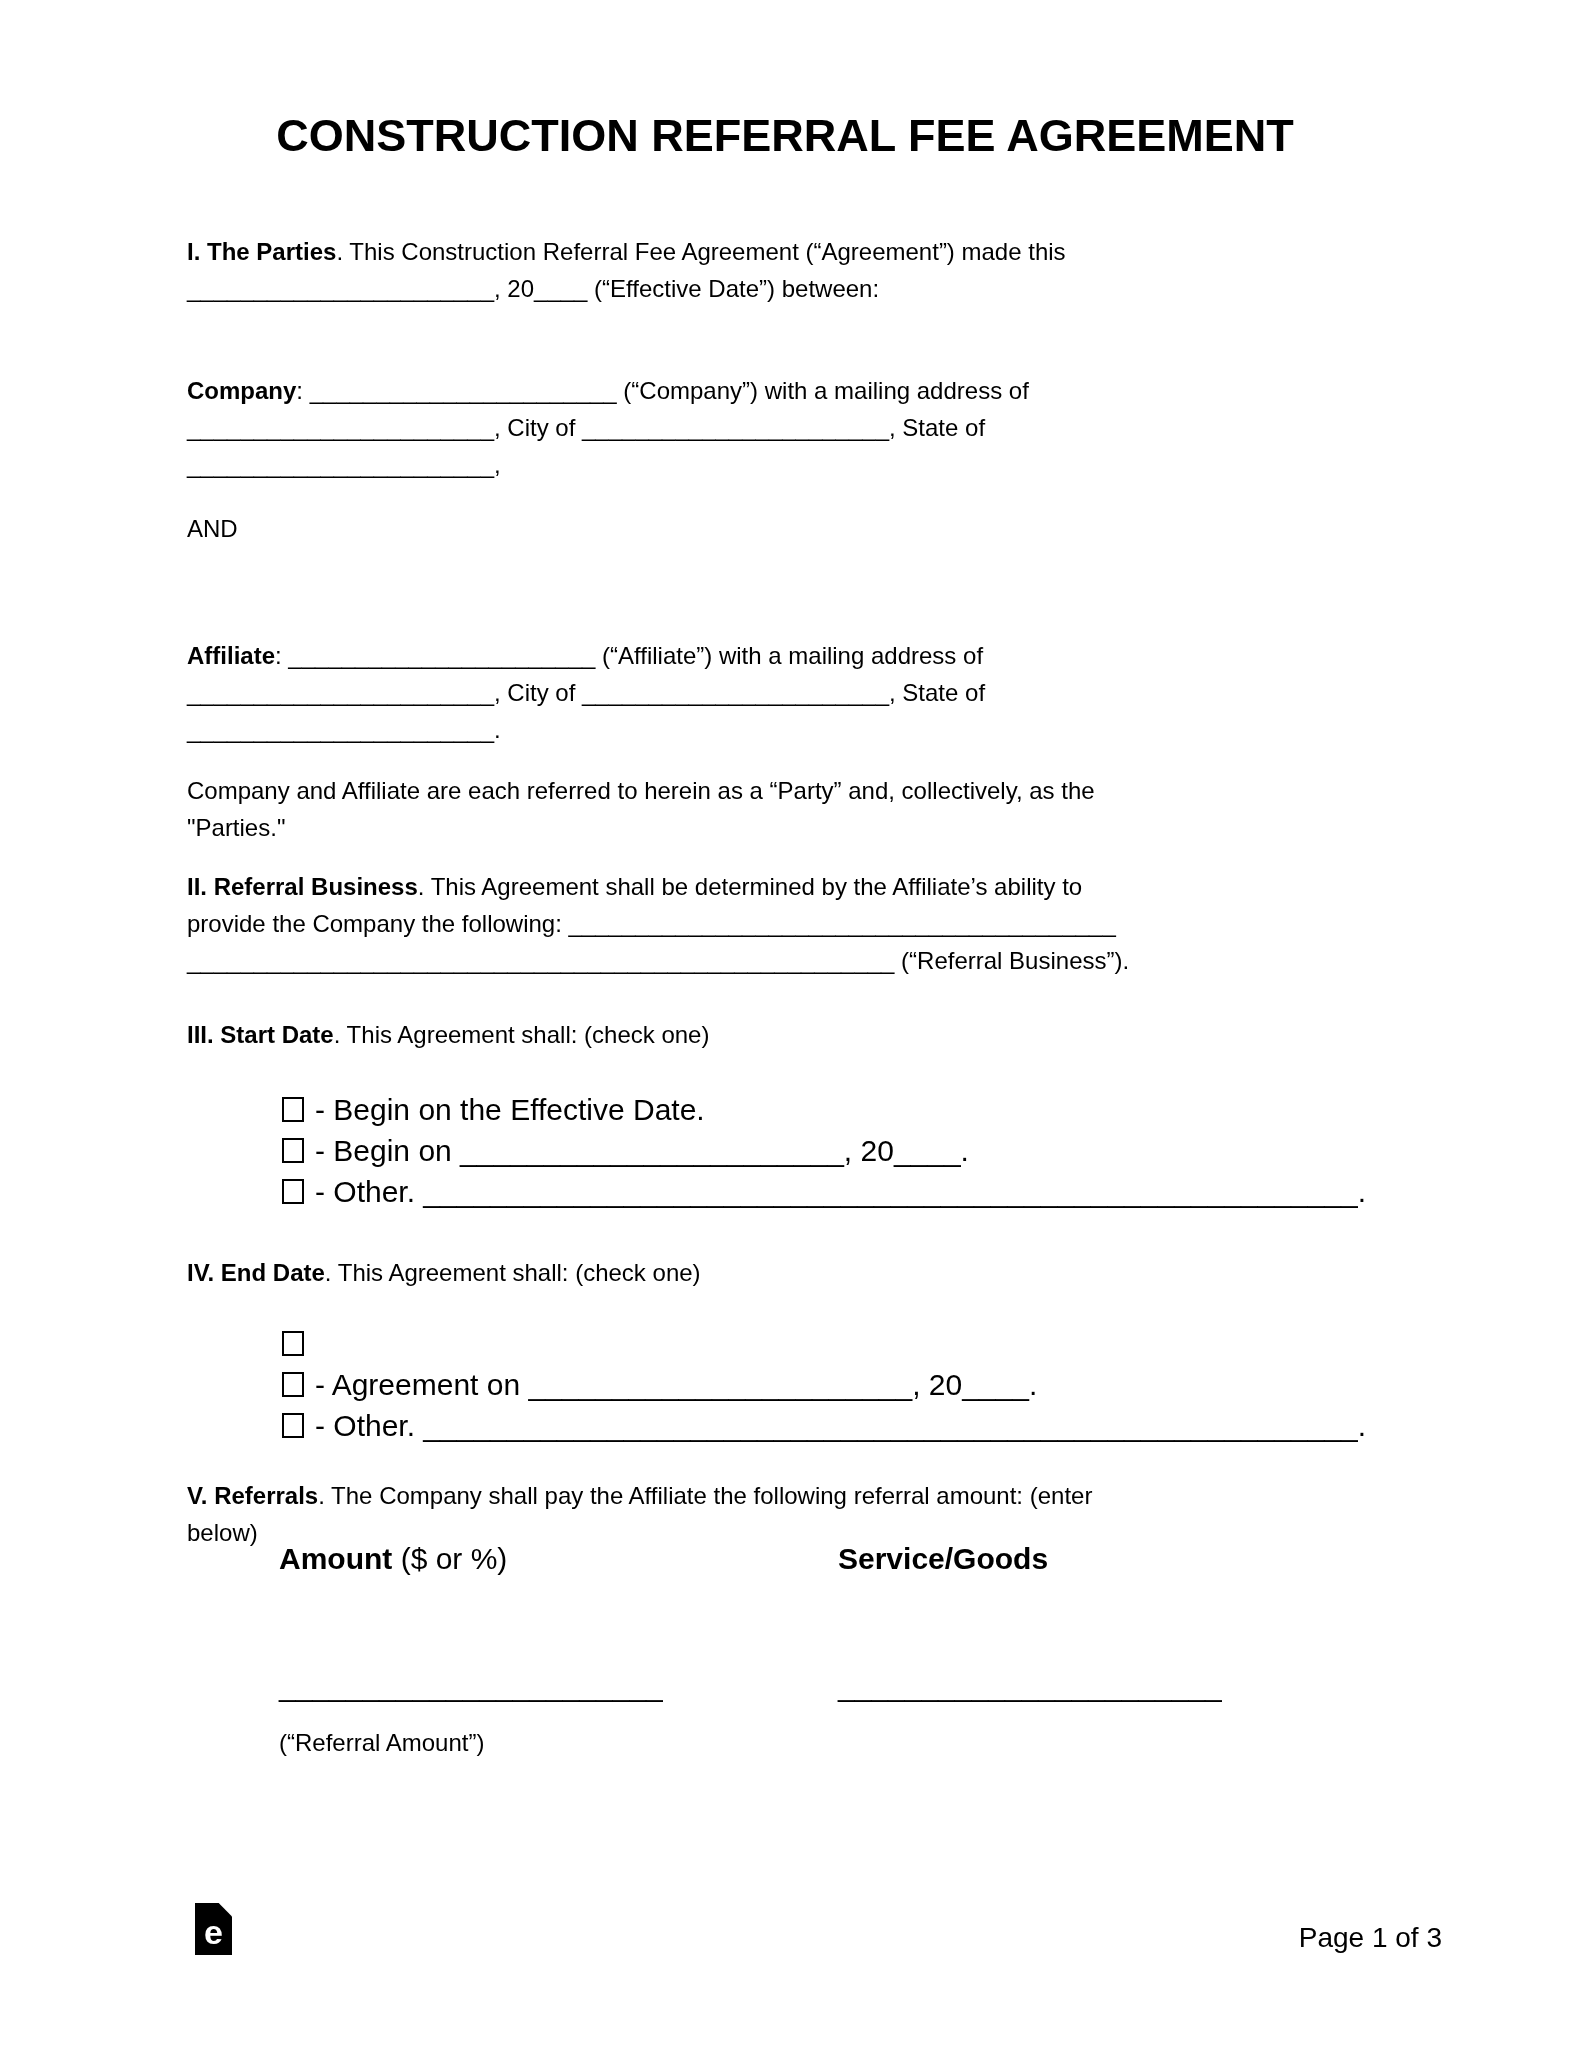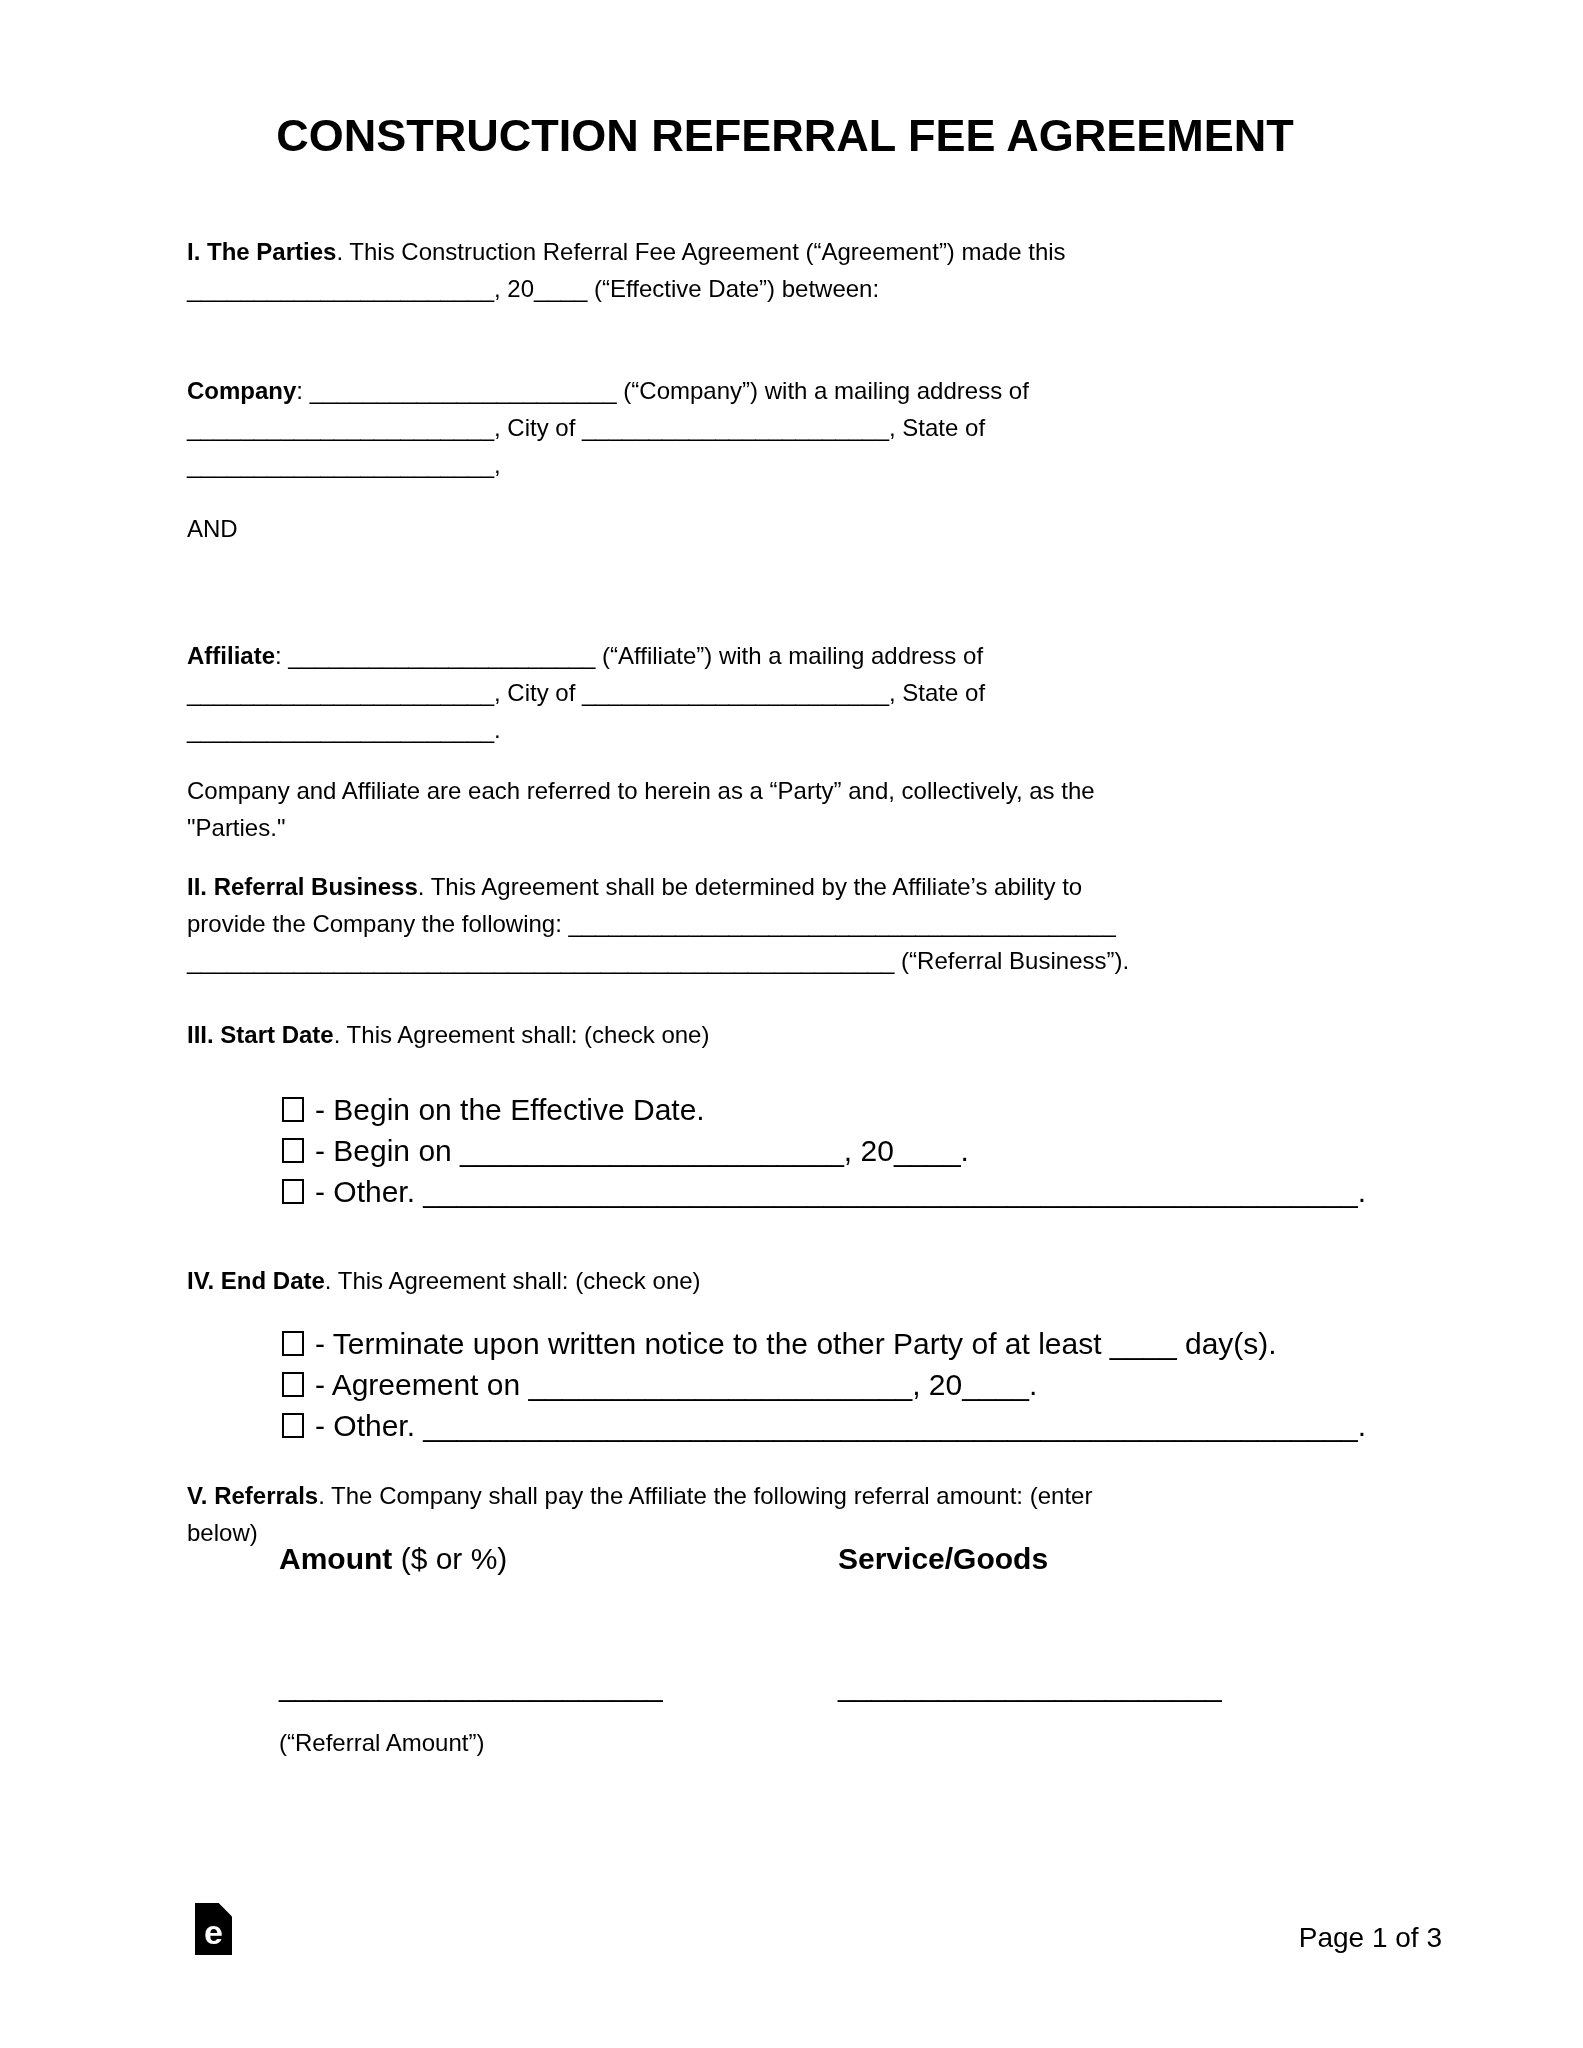--- a/index.html
+++ b/index.html
@@ -96,26 +96,26 @@
   <div class="block body-text" style="top:1016px;">
     <div class="line"><span class="b">III. Start Date</span><span>. This Agreement shall: (check one)</span></div>
   </div>
 
   <div class="block options" style="top:1089px;">
     <div class="line"><span class="cb"></span><span>- Begin on the Effective Date.</span></div>
     <div class="line"><span class="cb"></span><span>- Begin on _______________________, 20____.</span></div>
     <div class="line"><span class="cb"></span><span>- Other. ________________________________________________________.</span></div>
   </div>
 
-  <div class="block body-text" style="top:1254px;margin-top:8px;">
+  <div class="block body-text" style="top:1254px;">
     <div class="line"><span class="b">IV. End Date</span><span>. This Agreement shall: (check one)</span></div>
   </div>
 
   <div class="block options" style="top:1323px;">
-    <div class="line"><span class="cb"></span><span>- Terminate upon written notice to the other Party of at least ____ day(s).</span></div>
+    <div class="line"><span class="cb"></span></div>
     <div class="line"><span class="cb"></span><span>- Agreement on _______________________, 20____.</span></div>
     <div class="line"><span class="cb"></span><span>- Other. ________________________________________________________.</span></div>
   </div>
 
   <div class="block body-text" style="top:1477px;">
     <div class="line"><span class="b">V. Referrals</span><span>. The Company shall pay the Affiliate the following referral amount: (enter</span></div>
     <div class="line">below)</div>
   </div>
 
   <div class="twocol" style="top:1540px;">

